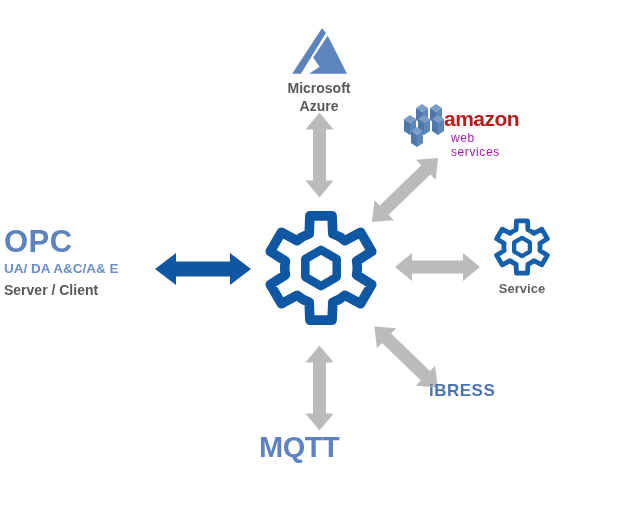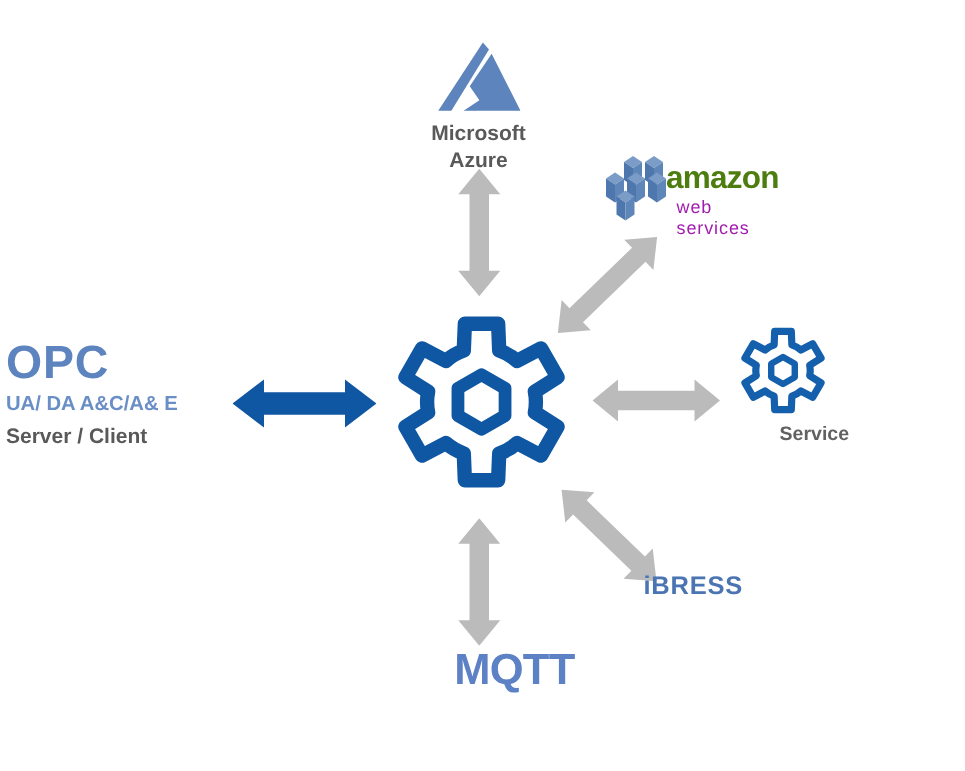--- a/index.html
+++ b/index.html
@@ -8,30 +8,30 @@
     overflow:hidden;font-family:"Liberation Sans",sans-serif;
     -webkit-font-smoothing:antialiased;
   }
   .abs{position:absolute;}
   .node-label{color:#595959;font-weight:700;text-align:center;}
   
   .azure-label{left:259px;top:79px;width:120px;font-size:14px;line-height:18px;}
   
   .aws-group{left:404px;top:101px;width:122px;height:50px;}
   .aws-brand{position:absolute;left:40px;top:6px;font-size:21px;font-weight:700;
-             color:#4d7c0f;letter-spacing:-0.5px;}
+             color:#b91c1c;letter-spacing:-0.5px;}
   .aws-sub{position:absolute;left:47px;top:30px;font-size:12px;font-weight:400;
            color:#a21caf;letter-spacing:0.6px;}
   
-  .service-label{left:478px;top:281px;width:88px;font-size:13px;line-height:16px;color:#616161;text-align:right;}
+  .service-label{left:478px;top:281px;width:88px;font-size:13px;line-height:16px;color:#616161;}
   
   .ibress-label{left:429px;top:381px;width:110px;font-size:17px;font-weight:800;
                 color:#4A74B2;letter-spacing:0.5px;}
   
-  .mqtt-label{left:259px;top:431px;width:124px;text-align:right;font-size:29px;
+  .mqtt-label{left:259px;top:431px;width:124px;text-align:left;font-size:29px;
               font-weight:800;color:#5C81C4;letter-spacing:-0.5px;}
   
   .opc-group{left:4px;top:226px;width:150px;text-align:left;}
   .opc-title{font-size:31px;font-weight:800;color:#5D84BF;line-height:32px;letter-spacing:0.5px;}
   .opc-protocols{font-size:13.5px;font-weight:600;color:#6A8EC6;line-height:19px;margin-top:1px;}
   .opc-roles{font-size:14px;font-weight:700;color:#595959;line-height:20px;margin-top:2px;}
   .arrow{display:block;}
   .rot90{transform:rotate(90deg);}
   .rotNE{transform:rotate(-44deg);}
   .rotSE{transform:rotate(44deg);}

